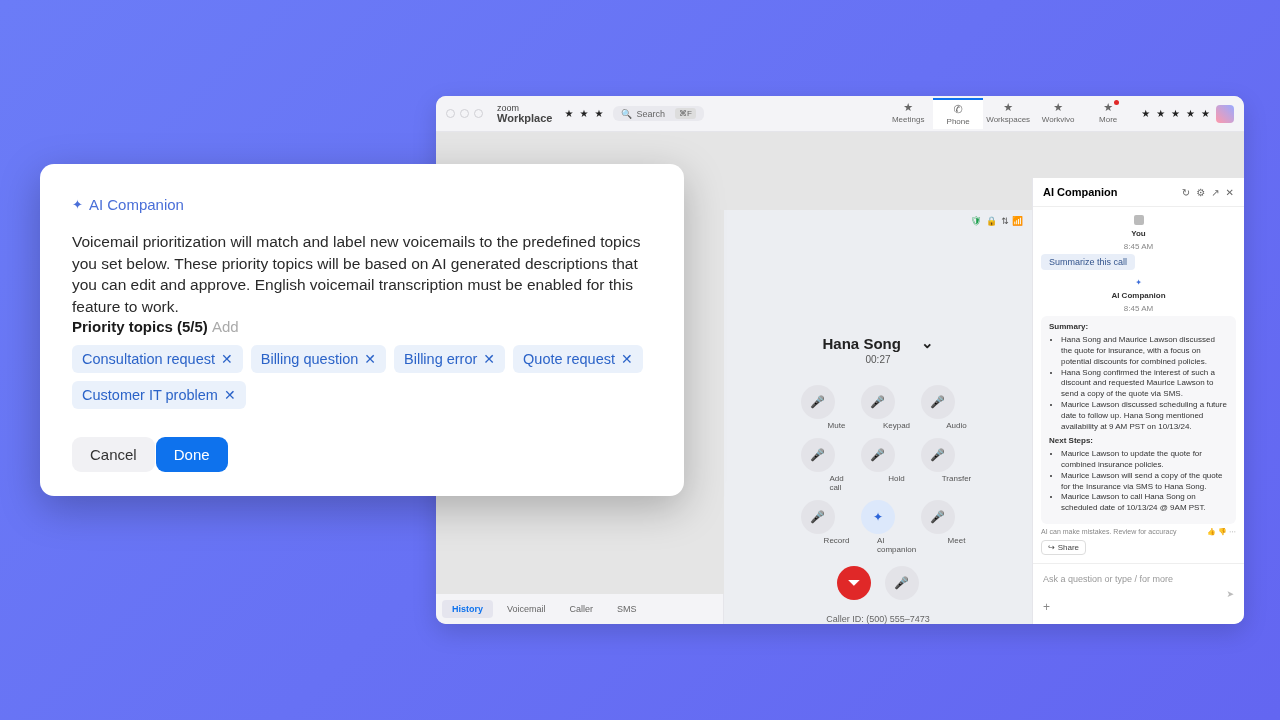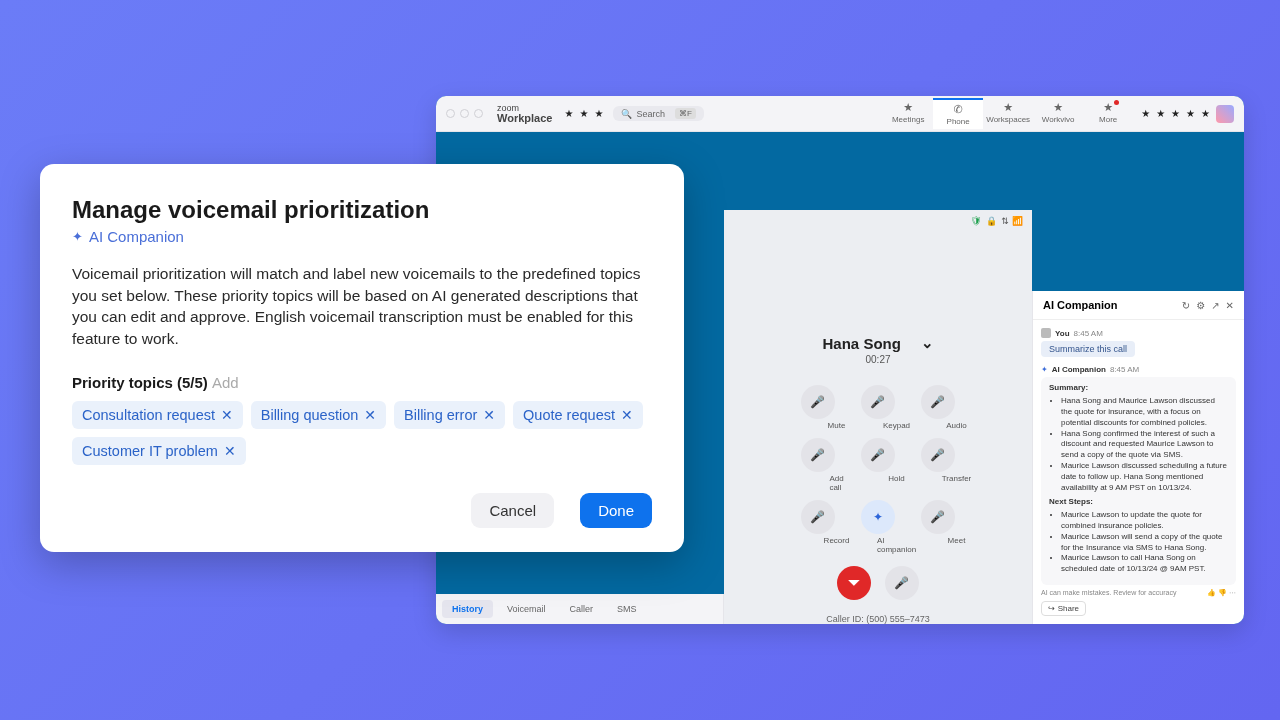--- a/index.html
+++ b/index.html
@@ -1,19 +1,19 @@
 <!DOCTYPE html>
 <html><head>
 <meta charset="utf-8">
 <style>
 * { box-sizing: border-box; margin: 0; padding: 0; }
 body { font-family: -apple-system, BlinkMacSystemFont, 'Segoe UI', sans-serif; width: 1280px; height: 720px; background: linear-gradient(135deg, #6b7cf7 0%, #6366f1 100%); position: relative; overflow: hidden; }
 
 
-.app-window { position: absolute; left: 436px; top: 96px; width: 808px; height: 528px; background: #0369a1; border-radius: 10px; overflow: hidden; box-shadow: 0 8px 24px rgba(0,0,0,0.15); }
+.app-window { position: absolute; left: 436px; top: 96px; width: 808px; height: 528px; background: #e5e5e5; border-radius: 10px; overflow: hidden; box-shadow: 0 8px 24px rgba(0,0,0,0.15); }
 .titlebar { height: 36px; display: flex; align-items: center; padding: 0 10px; background: #f4f4f7; border-bottom: 1px solid #e5e5ea; }
 .traffic { display: flex; gap: 5px; margin-right: 14px; }
 .tdot { width: 9px; height: 9px; border-radius: 50%; border: 1px solid #d0d0d5; }
 .brand { font-size: 9px; color: #444; line-height: 1; }
 .brand b { display: block; font-size: 11px; }
 .star-row { display: flex; gap: 6px; margin-left: 12px; }
 .star-row .ico { font-size: 10px; color: #222; }
 .search-box { display: flex; align-items: center; margin-left: 10px; background: #e9e9ee; border-radius: 6px; padding: 2px 8px; font-size: 9px; color: #666; gap: 4px; }
 .search-kbd { font-size: 8px; background: #ddd; padding: 1px 4px; border-radius: 3px; margin-left: 6px; }
 .nav-tabs { display: flex; margin-left: auto; }
@@ -43,46 +43,46 @@
 .dial-label { font-size: 8px; color: #555; padding-left: 37px; }
 .hang-row { display: flex; gap: 14px; margin-top: 12px; }
 .hang { width: 34px; height: 34px; border-radius: 50%; background: #e02828; display: flex; align-items: center; justify-content: center; color: #fff; }
 .caller-id { font-size: 9px; color: #666; margin-top: 14px; }
 
 .right-col { width: 212px; background: #fff; border-left: 1px solid #e5e5ea; display: flex; flex-direction: column; }
 .rc-header { display: flex; align-items: center; padding: 8px 10px; border-bottom: 1px solid #eee; }
 .rc-title { font-size: 11px; font-weight: 600; flex: 1; }
 .rc-icons { display: flex; gap: 6px; font-size: 10px; color: #666; }
 .rc-body { flex: 1; padding: 8px 8px; font-size: 8px; color: #333; overflow: hidden; }
-.msg-head { display: flex; align-items: center; gap: 4px; margin-bottom: 3px; }
+.msg-head { display: flex; align-items: center; gap: 4px; margin-bottom: 3px; flex-direction: column; }
 .msg-avatar { width: 10px; height: 10px; border-radius: 2px; background: #bbb; }
 .msg-name { font-weight: 600; }
 .msg-time { color: #888; }
 .chip { display: inline-block; background: #e8eef8; color: #33548c; padding: 3px 8px; border-radius: 4px; font-size: 9px; margin-bottom: 8px; }
 .sum-block { background: #f7f7f9; border-radius: 6px; padding: 6px 8px; line-height: 1.35; }
 .sum-h { font-weight: 700; margin-bottom: 2px; }
 .sum-block ul { padding-left: 12px; margin-bottom: 4px; }
 .disclaimer { font-size: 7px; color: #888; margin-top: 4px; display: flex; justify-content: space-between; }
 .share-btn { display: inline-flex; align-items: center; gap: 3px; border: 1px solid #ddd; border-radius: 4px; padding: 2px 6px; font-size: 8px; margin-top: 4px; color: #444; }
 .rc-input { border-top: 1px solid #eee; padding: 10px; font-size: 9px; color: #999; display: flex; justify-content: space-between; align-items: center; }
 .rc-input .plus { font-size: 12px; color: #888; margin-top: 16px; }
 .rc-input .send { color: #bbb; }
 
 
 .modal { position: absolute; left: 40px; top: 164px; width: 644px; background: #fff; border-radius: 14px; padding: 32px 32px 24px; box-shadow: 0 12px 40px rgba(0,0,0,0.25); }
 .modal h1 { font-size: 24px; font-weight: 700; color: #1a1a1a; margin-bottom: 4px; }
 .modal-sub { display: flex; align-items: center; gap: 6px; color: #4a6fd8; font-size: 15px; margin-bottom: 18px; }
 .modal-sub .spark { font-size: 13px; }
-.modal-desc { font-size: 15.5px; color: #2a2a2a; line-height: 1.4; margin-bottom: 24px; }
+.modal-desc { font-size: 15.5px; color: #2a2a2a; line-height: 1.4; }
 .pt-head { font-size: 15px; font-weight: 600; color: #1a1a1a; margin-bottom: 10px; }
 .pt-add { color: #aaa; font-weight: 400; margin-left: 4px; }
 .chips { display: flex; flex-wrap: wrap; gap: 8px; margin-bottom: 28px; }
 .tchip { background: #eaf1fb; color: #2b63c8; padding: 6px 10px; border-radius: 6px; font-size: 14.5px; display: flex; align-items: center; gap: 6px; }
 .tchip .x { font-size: 14px; color: #2b63c8; cursor: pointer; }
-.modal-actions { display: flex; justify-content: flex-end; gap: 26px; }
+.modal-actions { display: flex; gap: 1px; }
 .btn { padding: 9px 18px; border-radius: 9px; font-size: 15px; border: none; cursor: pointer; }
 .btn-cancel { background: #f1f1f4; color: #333; }
 .btn-done { background: #0e72ed; color: #fff; font-weight: 500; }
 </style>
 </head>
 <body>
 
 <div class="app-window">
   <div class="titlebar">
     <div class="traffic">
@@ -227,26 +227,32 @@
         </div>
         <div class="disclaimer">
           <span>AI can make mistakes. Review for accuracy</span>
           <span>👍 👎 ⋯</span>
         </div>
         <div class="share-btn">
             <span>↪</span>
             <span>Share</span>
           </div>
       </div>
+      <div class="rc-input">
+        <div>
+          <div>Ask a question or type / for more</div>
+          <div class="plus">+</div>
+        </div>
+        <span class="send">➤</span>
+      </div>
     </div>
   </div>
 </div>
 
 <div class="modal">
-  <h1>Manage voicemail prioritization</h1>
   <div class="modal-sub">
     <span class="spark">✦</span>
     <span>AI Companion</span>
   </div>
   <p class="modal-desc">Voicemail prioritization will match and label new voicemails to the predefined topics you set below. These priority topics will be based on AI generated descriptions that you can edit and approve. English voicemail transcription must be enabled for this feature to work.</p>
   <div class="pt-head">
     <span>Priority topics (5/5)</span><span class="pt-add">Add</span>
   </div>
   <div class="chips">
     <div class="tchip">

